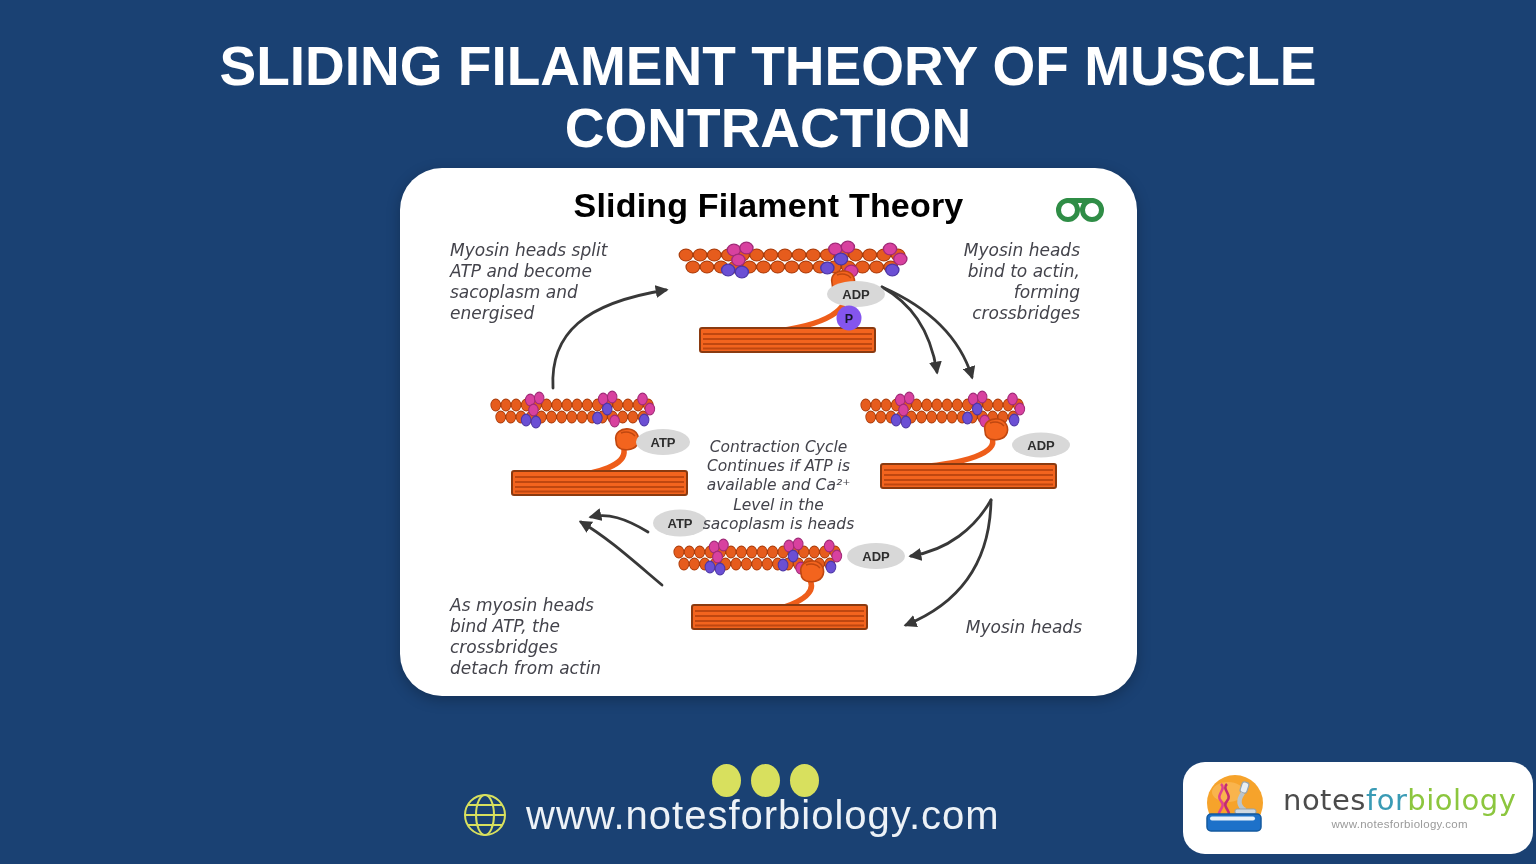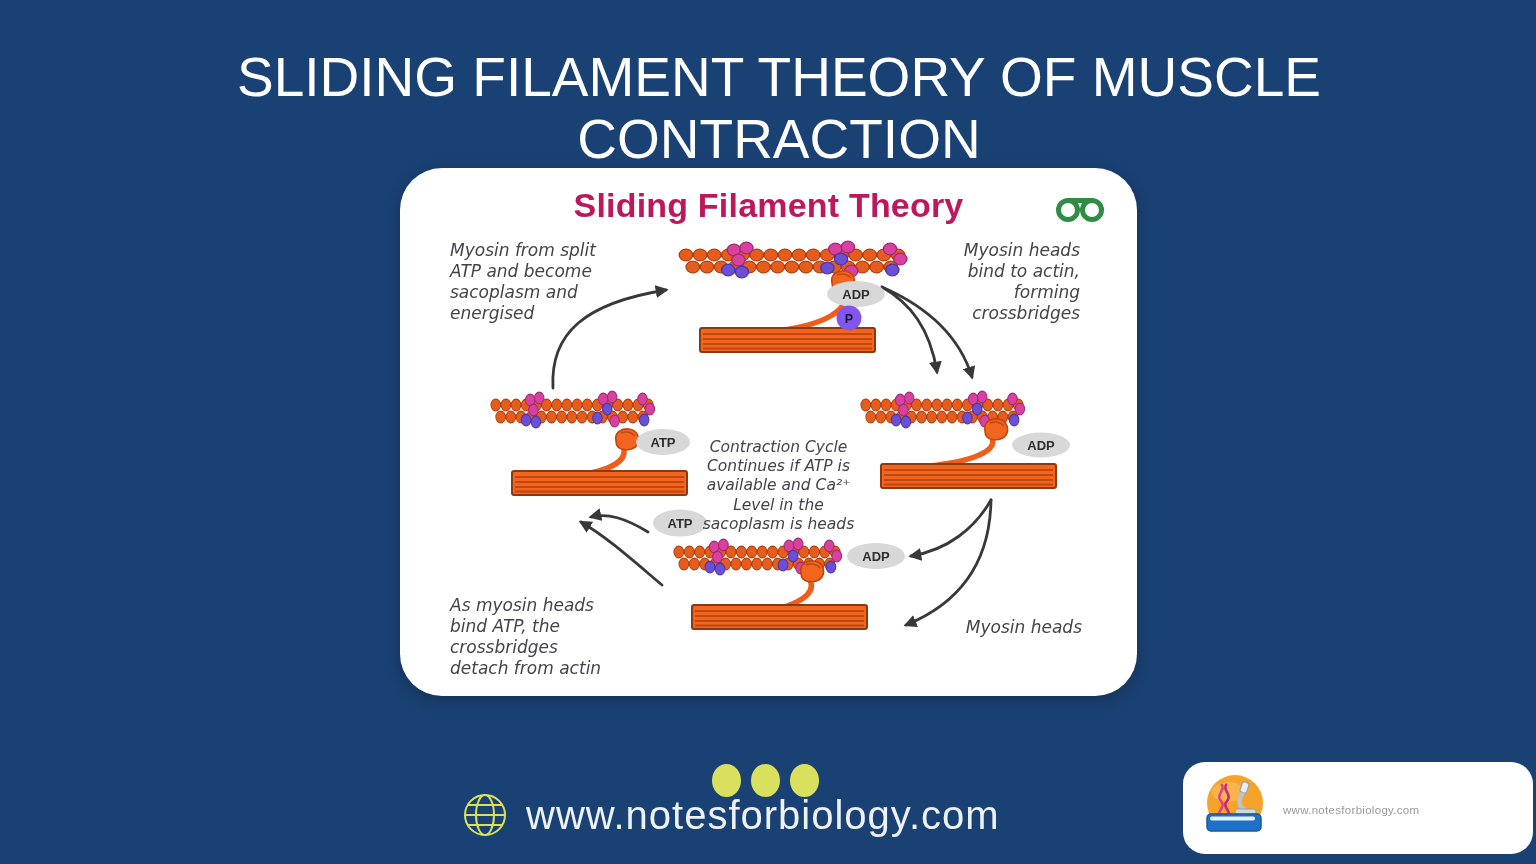--- a/index.html
+++ b/index.html
@@ -3,32 +3,32 @@
 <meta charset="utf-8">
 <style>
   html,body{margin:0;padding:0;}
   body{
     width:1536px;height:864px;position:relative;overflow:hidden;
     background:#1a4173;
     font-family:"Liberation Sans",sans-serif;
   }
   .page-title{
     position:absolute;top:36px;left:50%;transform:translateX(-50%);
-    width:1260px;margin:11px;text-align:center;
-    color:#ffffff;font-size:55px;font-weight:normal;line-height:1.12;
+    width:1260px;margin:0;text-align:center;
+    color:#ffffff;font-size:55px;font-weight:bold;line-height:1.12;
     letter-spacing:0px;font-family:"Liberation Sans",sans-serif;
   }
   .card{
     position:absolute;left:400px;top:168px;width:737px;height:528px;
     background:#ffffff;border-radius:42px;
     box-shadow:0 4px 14px rgba(0,0,0,.25);
   }
   .card-title{
     position:absolute;top:18px;left:0;width:100%;text-align:center;
-    color:#be185d;font-size:34px;font-weight:bold;letter-spacing:.2px;
+    color:#000000;font-size:34px;font-weight:bold;letter-spacing:.2px;
   }
   .gfg-logo{position:absolute;top:21px;right:30px;width:54px;height:36px;}
   .diagram-svg{position:absolute;left:0;top:0;width:737px;height:528px;}
   .caption{
     position:absolute;font-family:"DejaVu Sans",sans-serif;font-style:italic;
     color:#43434b;font-size:17px;line-height:1.24;font-weight:400;
   }
   .caption.center{font-size:15.5px;text-align:center;margin-top:36px;}
   .caption.right{text-align:right;}
   .dots-row{position:absolute;left:712px;top:764px;display:flex;gap:10px;}
@@ -149,21 +149,21 @@
       <use href="#actin" transform="translate(90,228) scale(0.82,1)"></use>
       <path d="M224 282 C 226 297, 198 306, 168 308" stroke="#ee5d1a" stroke-width="5.5" fill="none" stroke-linecap="round"></path>
       <use href="#mhead" transform="translate(214,260)"></use>
       <use href="#thick" transform="translate(112,303)"></use>
       <ellipse cx="263" cy="274" rx="27" ry="13" fill="#d8d8d8"></ellipse>
       <text x="263" y="279" text-anchor="middle" font-size="13" font-weight="bold" fill="#2e2e2e">ATP</text>
     </g>
   </svg>
 
   <div class="caption" style="left:50px;top:72px;width:175px;">
-    <div>Myosin from split</div>
+    <div>Myosin heads split</div>
     <div>ATP and become</div>
     <div>sacoplasm and</div>
     <div>energised</div>
   </div>
 
   <div class="caption right" style="right:57px;top:72px;width:160px;">
     <div>Myosin heads</div>
     <div>bind to actin,</div>
     <div>forming</div>
     <div>crossbridges</div>
@@ -212,15 +212,18 @@
     <ellipse cx="31" cy="22" rx="16" ry="10" fill="#fbc36a" opacity="0.55"></ellipse>
     <path d="M24 14 C 30 19, 18 25, 24 31 C 30 37, 18 42, 23 47" stroke="#e0418e" stroke-width="2.6" fill="none"></path>
     <path d="M30 14 C 24 19, 36 25, 30 31 C 24 37, 36 42, 31 47" stroke="#c22b74" stroke-width="2.6" fill="none"></path>
     <rect x="44" y="12" width="7" height="11" rx="2.5" transform="rotate(18 47.5 17.5)" fill="#e8eef3" stroke="#93a1ad" stroke-width="1.2"></rect>
     <path d="M46 23 C 41 30, 41 36, 48 40" stroke="#b9c4cd" stroke-width="4.5" fill="none"></path>
     <rect x="38" y="39" width="21" height="5" rx="2" fill="#cfd8e0" stroke="#93a1ad" stroke-width="1"></rect>
     <rect x="10" y="44" width="54" height="17" rx="4" fill="#1d71c9" stroke="#155a9e" stroke-width="1.5"></rect>
     <rect x="13" y="46.5" width="45" height="4" rx="2" fill="#ffffff" opacity="0.9"></rect>
   </svg>
   <div class="badge-text">
+    <div class="brand-line">
+      <span class="brand-notes">notes</span><span class="brand-for">for</span><span class="brand-biology">biology</span>
+    </div>
     <div class="badge-url">www.notesforbiology.com</div>
   </div>
 </div>
 
 </body></html>

